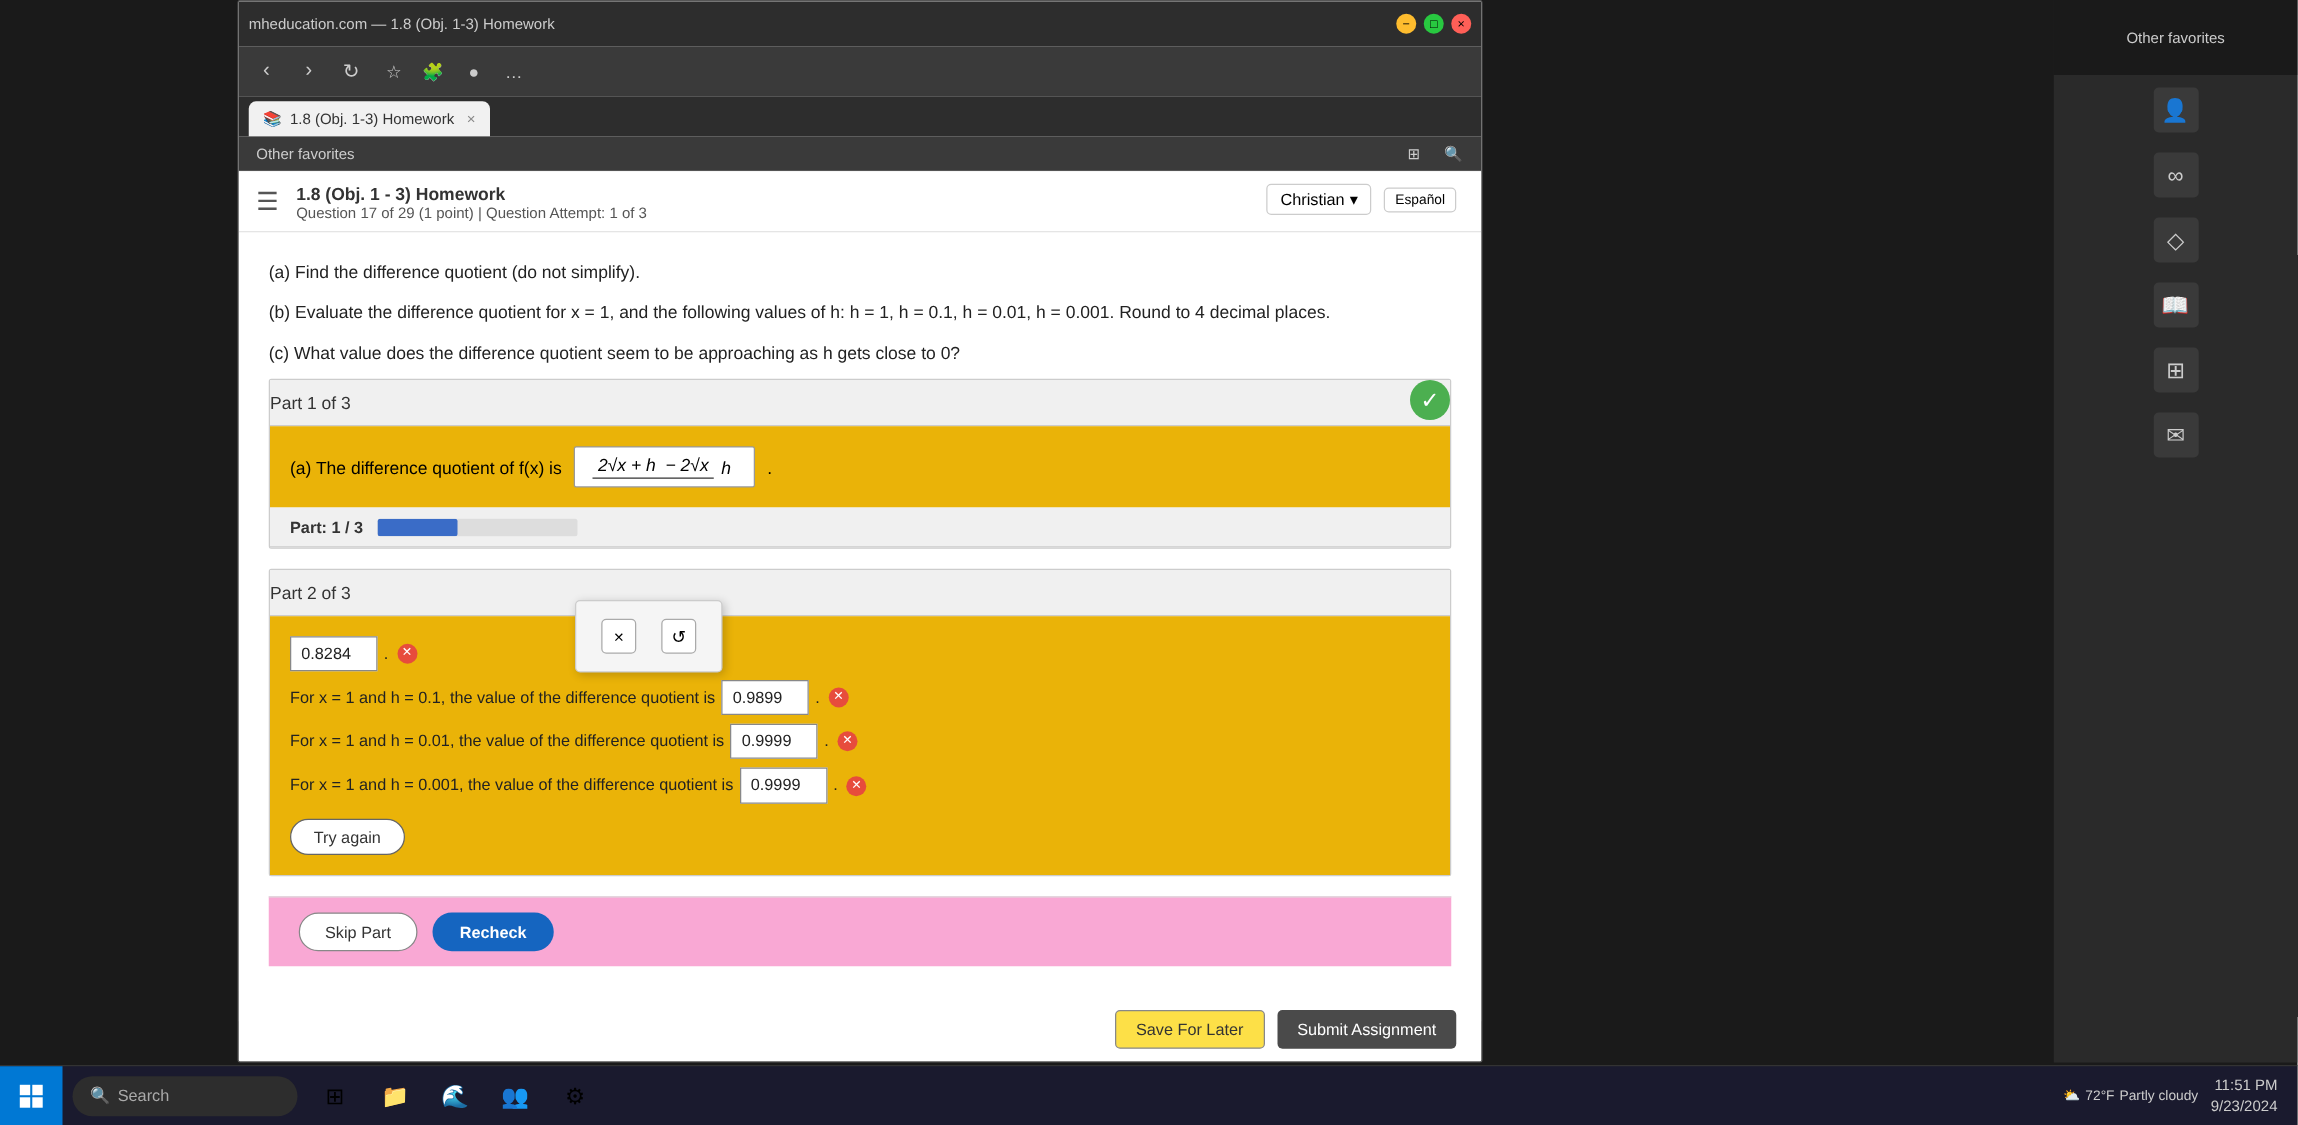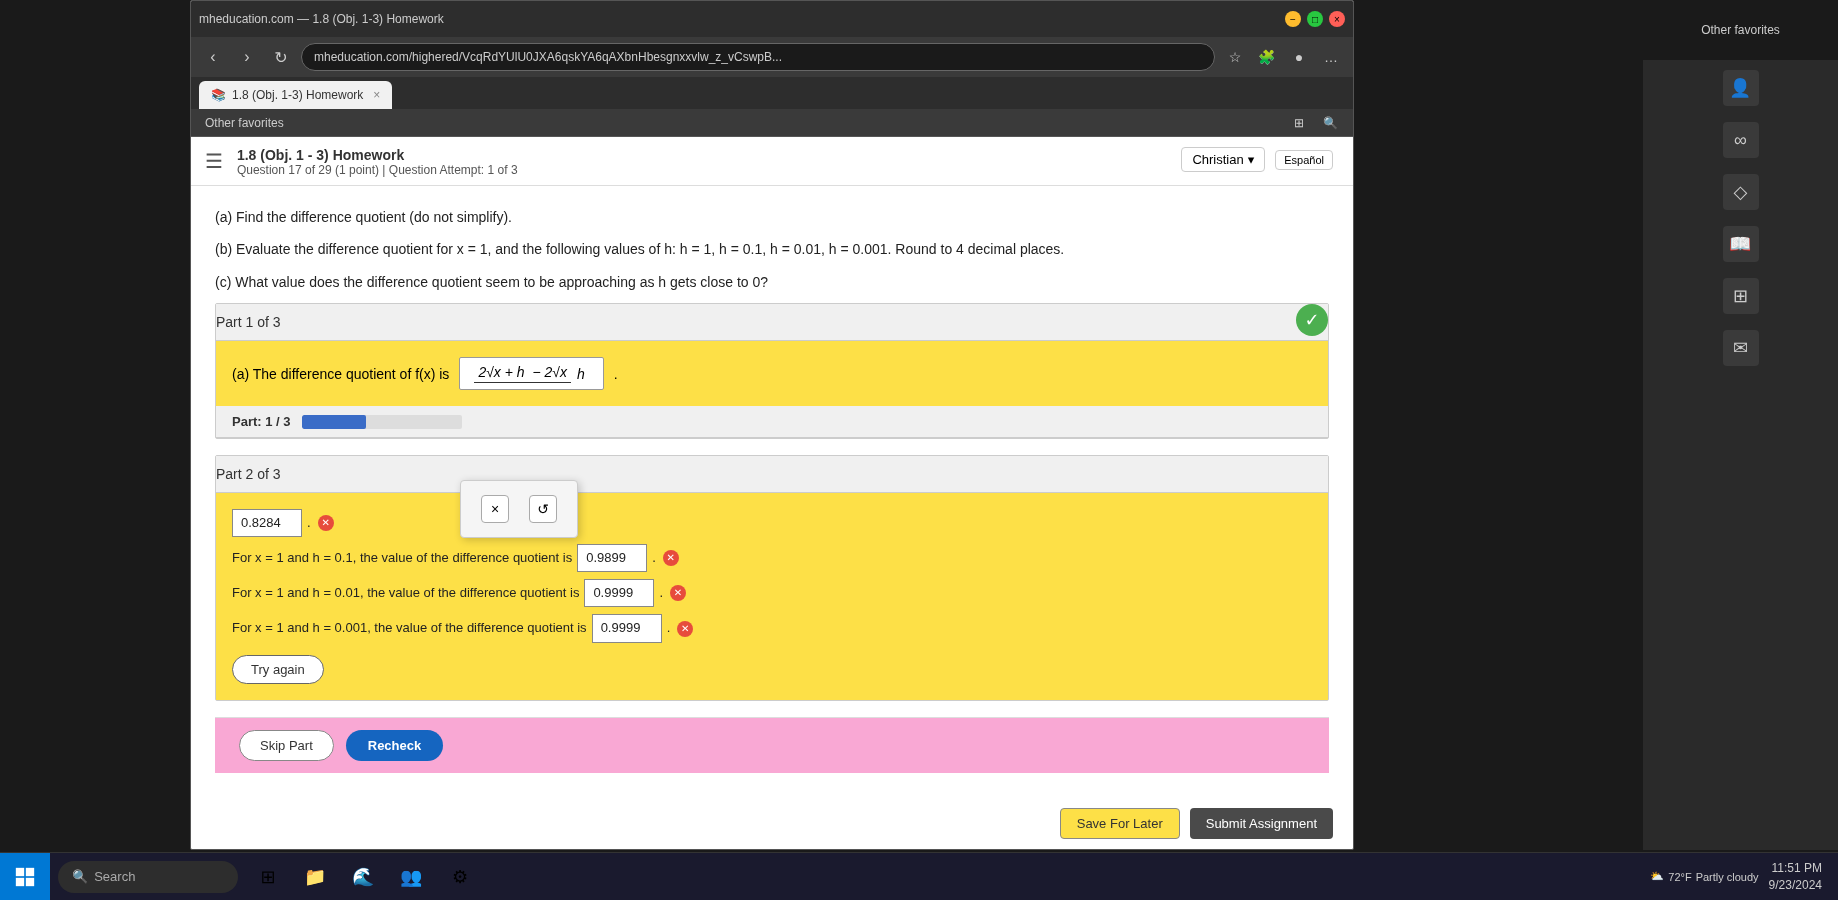--- a/index.html
+++ b/index.html
@@ -70,21 +70,21 @@
       color: #ccc;
       font-size: 12px;
     }
     .taskbar-time { text-align: right; line-height: 1.4; }
 
     
     .browser {
       position: absolute;
       top: 0;
       left: 190px;
-      width: 1164px;
+      width: 996px;
       height: 850px;
       background: #fff;
       border: 1px solid #555;
       border-radius: 2px;
       overflow: hidden;
     }
 
     
     .browser-titlebar {
       height: 36px;
@@ -284,21 +284,21 @@
     .part-header {
       padding: 10px 0;
       font-size: 14px;
       color: #333;
       font-weight: normal;
       border-bottom: 1px solid #ccc;
       background: #f0f0f0;
     }
     .part-body {
       padding: 16px;
-      background: #fde047;
+      background: #eab308;
     }
 
     
     .answer-display {
       display: inline-block;
       background: #fff;
       border: 1px solid #999;
       border-radius: 2px;
       padding: 6px 14px;
       font-size: 14px;
@@ -567,21 +567,20 @@
       <button class="btn-ctrl btn-min">−</button>
       <button class="btn-ctrl btn-max">□</button>
       <button class="btn-ctrl btn-close">×</button>
     </div>
   </div>
 
   <div class="browser-toolbar">
     <button class="nav-btn">‹</button>
     <button class="nav-btn">›</button>
     <button class="nav-btn">↻</button>
-    <input class="url-bar" type="text" value="mheducation.com/highered/VcqRdYUlU0JXA6qskYA6qAXbnHbesgnxxvlw_z_vCswpB..." style="">
     <div class="toolbar-action-icons">
       <button class="toolbar-action-icon">☆</button>
       <button class="toolbar-action-icon">🧩</button>
       <button class="toolbar-action-icon">●</button>
       <button class="toolbar-action-icon">…</button>
     </div>
   </div>
 
   <div class="browser-tabs">
     <div class="tab">

